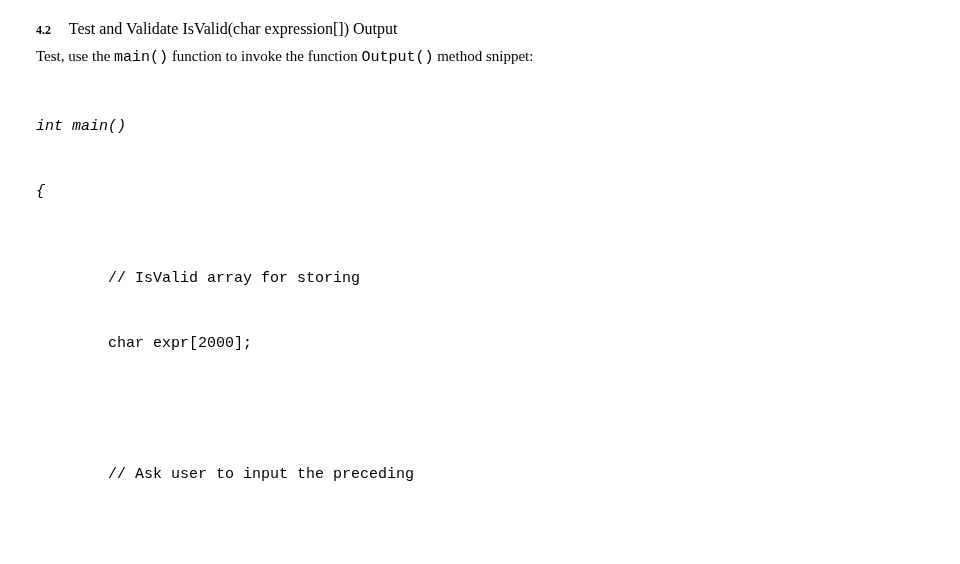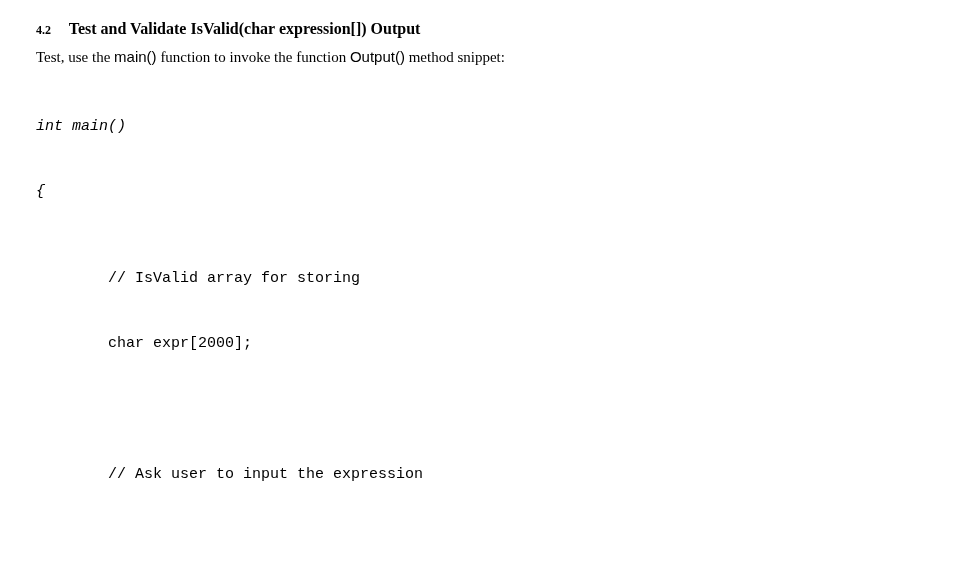--- a/index.html
+++ b/index.html
@@ -15,29 +15,29 @@
     }
     .heading {
       margin-bottom: 6px;
     }
     .heading .sect-num {
       font-weight: bold;
       font-size: 12px;
       margin-right: 14px;
     }
     .heading .sect-title {
-      font-weight: bold;
+      font-weight: normal;
       font-size: 16px;
     }
     .intro {
       margin-top: 2px;
       margin-bottom: 4px;
     }
     .mono {
-      font-family: Liberation Sans, sans-serif;
+      font-family: Liberation Mono, monospace;
       font-size: 15px;
     }
     .code-block {
       font-family: 'Courier New', Courier, monospace;
       font-size: 15px;
       white-space: pre;
       line-height: 1.45;
     }
     .code-sig {
       margin-top: 2px;
@@ -61,21 +61,21 @@
 
 <div class="code-block code-sig">
   <div>int main()</div>
   <div>{</div>
 </div>
 
 <div class="code-block indent1">
   <div>// IsValid array for storing</div>
   <div>char expr[2000];</div>
   <div>&nbsp;</div>
-  <div>// Ask user to input the expression</div>
+  <div>// Ask user to input the preceding</div>
   
   
   
   
   
   
   
   
   
   

